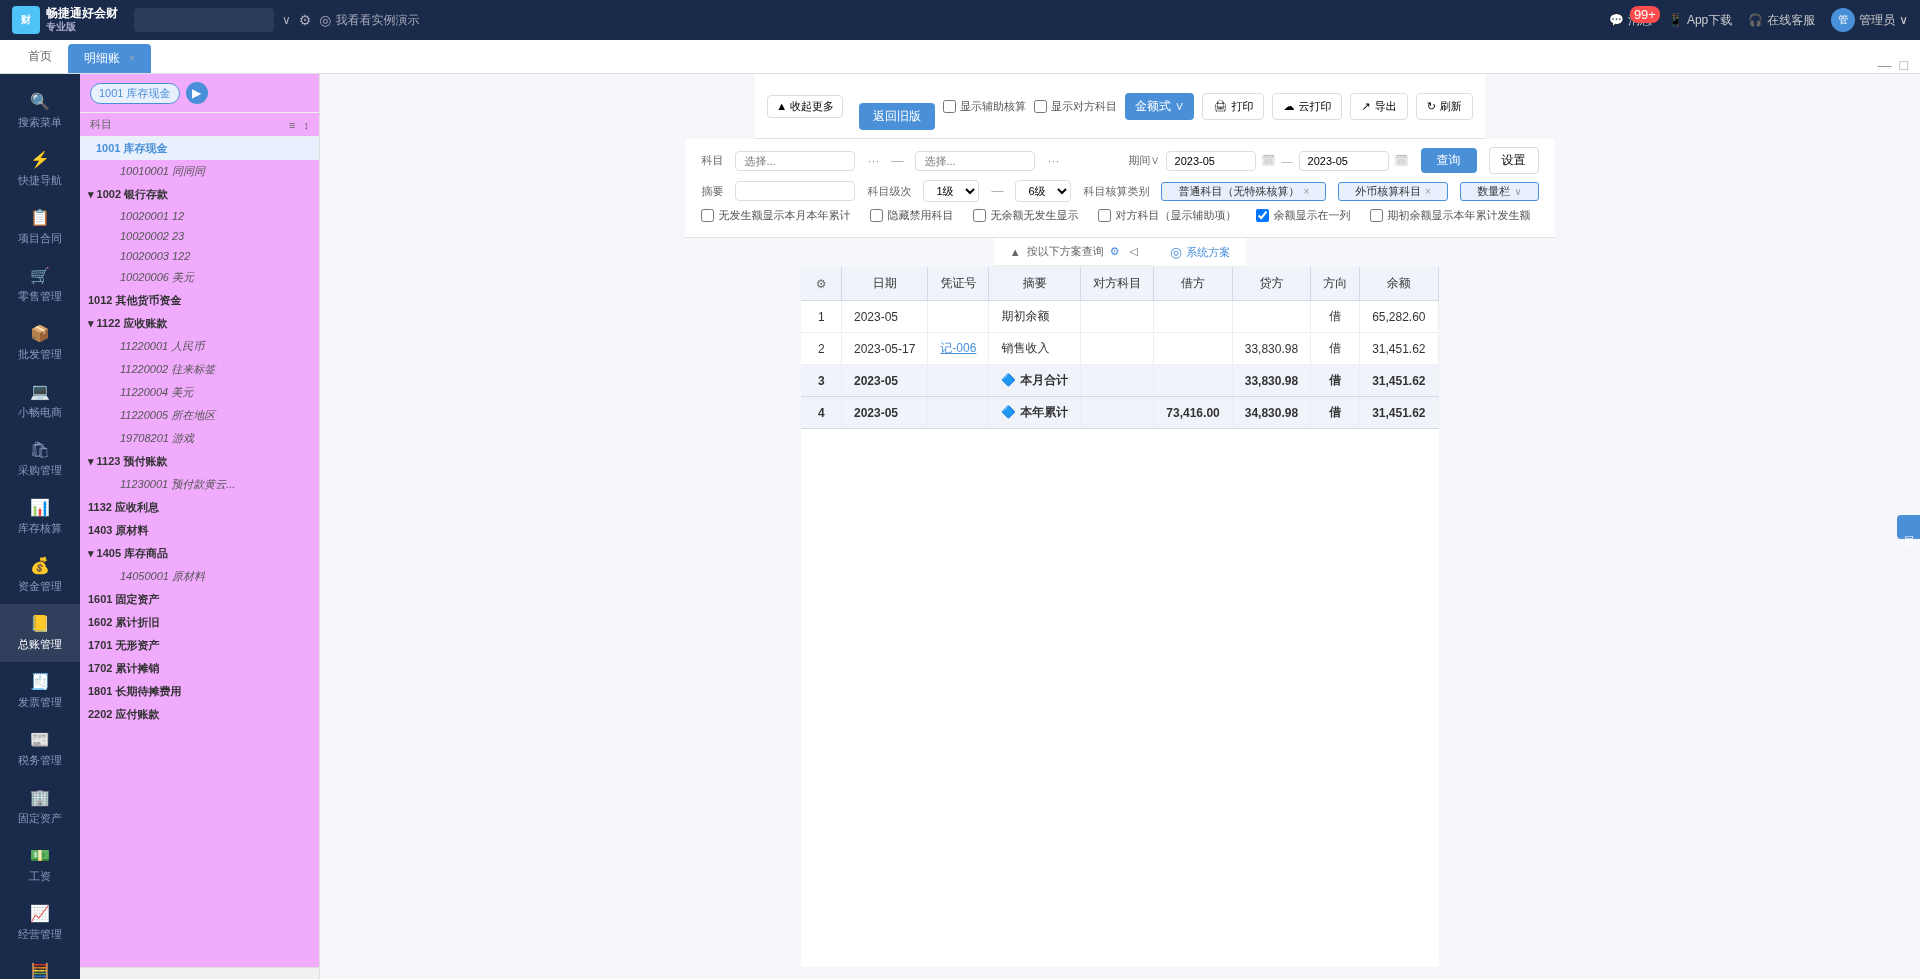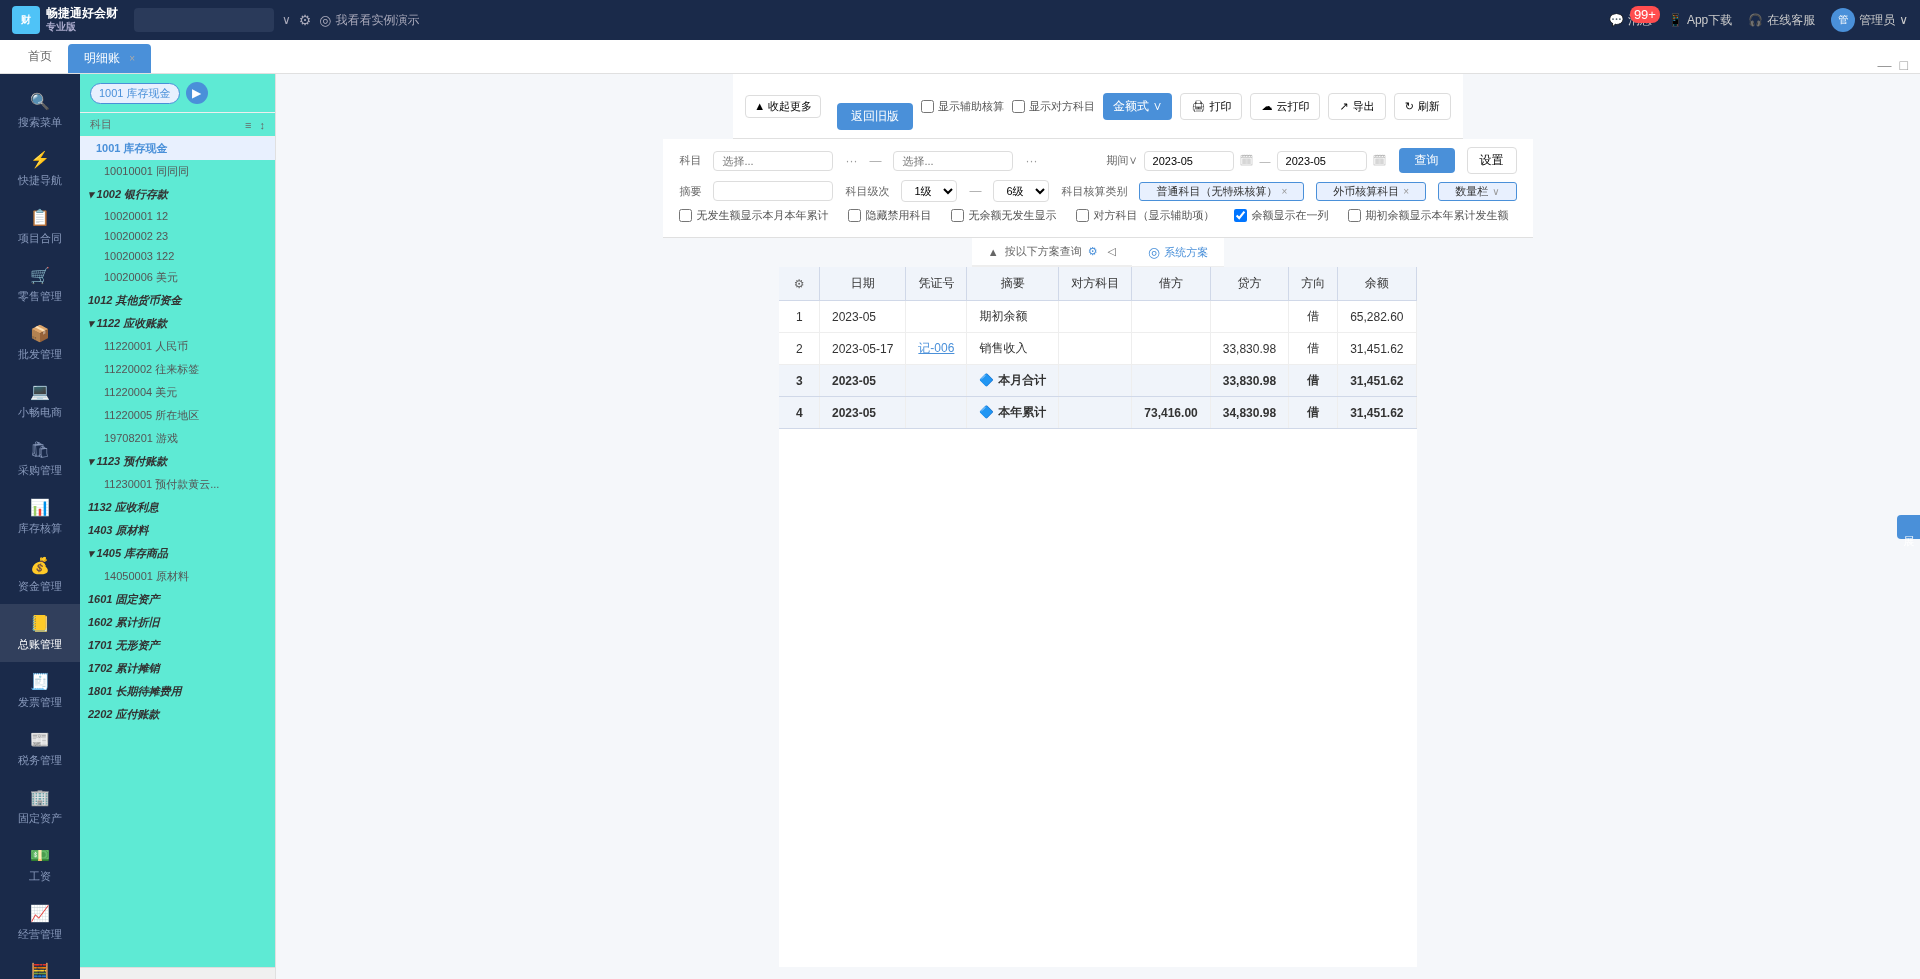--- a/index.html
+++ b/index.html
@@ -32,30 +32,30 @@
     
     .main-layout { display: flex; height: calc(979px - 74px); }
 
     
     .sidebar { width: 80px; background: #1a2a4a; display: flex; flex-direction: column; align-items: center; padding: 8px 0; overflow-y: auto; }
     .sidebar-item { width: 100%; display: flex; flex-direction: column; align-items: center; padding: 10px 4px; cursor: pointer; color: #8899bb; font-size: 11px; gap: 4px; }
     .sidebar-item.active { color: #fff; background: rgba(255,255,255,0.1); }
     .sidebar-icon { font-size: 16px; }
 
     
-    .left-panel { width: 196px; background: #5eead4; border-right: 1px solid #e0e0e0; display: flex; flex-direction: column; overflow: hidden; }
+    .left-panel { width: 240px; background: #f0abfc; border-right: 1px solid #e0e0e0; display: flex; flex-direction: column; overflow: hidden; }
     .left-panel-header { display: flex; align-items: center; padding: 8px 10px; border-bottom: 1px solid #eee; gap: 6px; }
     .subject-tag { background: #e8f0fe; border: 1px solid #4a90d9; border-radius: 12px; padding: 2px 8px; font-size: 11px; color: #4a90d9; display: flex; align-items: center; gap: 4px; }
     .nav-arrow { width: 22px; height: 22px; border-radius: 50%; background: #4a90d9; display: flex; align-items: center; justify-content: center; color: #fff; cursor: pointer; font-size: 12px; }
     .tree-header { display: flex; align-items: center; justify-content: space-between; padding: 4px 10px; font-size: 11px; color: #666; border-bottom: 1px solid #f0f0f0; }
     .tree-container { flex: 1; overflow-y: auto; font-size: 11px; }
     .tree-item { padding: 4px 10px 4px 16px; cursor: pointer; white-space: nowrap; overflow: hidden; text-overflow: ellipsis; }
     .tree-item.selected { background: #e8f0fe; color: #4a90d9; font-weight: bold; }
-    .tree-item.parent { font-weight: bold; padding-left: 8px; font-style: italic; }
-    .tree-item.child { padding-left: 24px; color: #555; }
+    .tree-item.parent { font-weight: bold; padding-left: 8px; }
+    .tree-item.child { padding-left: 40px; color: #555; font-style: italic; }
 
     
     .content-area { flex: 1; display: flex; flex-direction: column; overflow: hidden; background: #f5f7fa; align-items: center; }
 
     
     .toolbar { background: #fff; padding: 8px 12px; display: flex; align-items: center; gap: 8px; border-bottom: 1px solid #e0e0e0; flex-wrap: wrap; }
     .more-btn { border: 1px solid #ddd; border-radius: 4px; padding: 3px 8px; font-size: 11px; cursor: pointer; background: #fff; display: flex; align-items: center; gap: 4px; }
     .spacer { flex: 1; }
     .btn-primary { background: #4a90d9; color: #fff; border: none; border-radius: 4px; padding: 5px 14px; font-size: 12px; cursor: pointer; margin-top: 21px; }
     .btn-outline { background: #fff; border: 1px solid #ddd; border-radius: 4px; padding: 5px 10px; font-size: 11px; cursor: pointer; display: flex; align-items: center; gap: 4px; }

